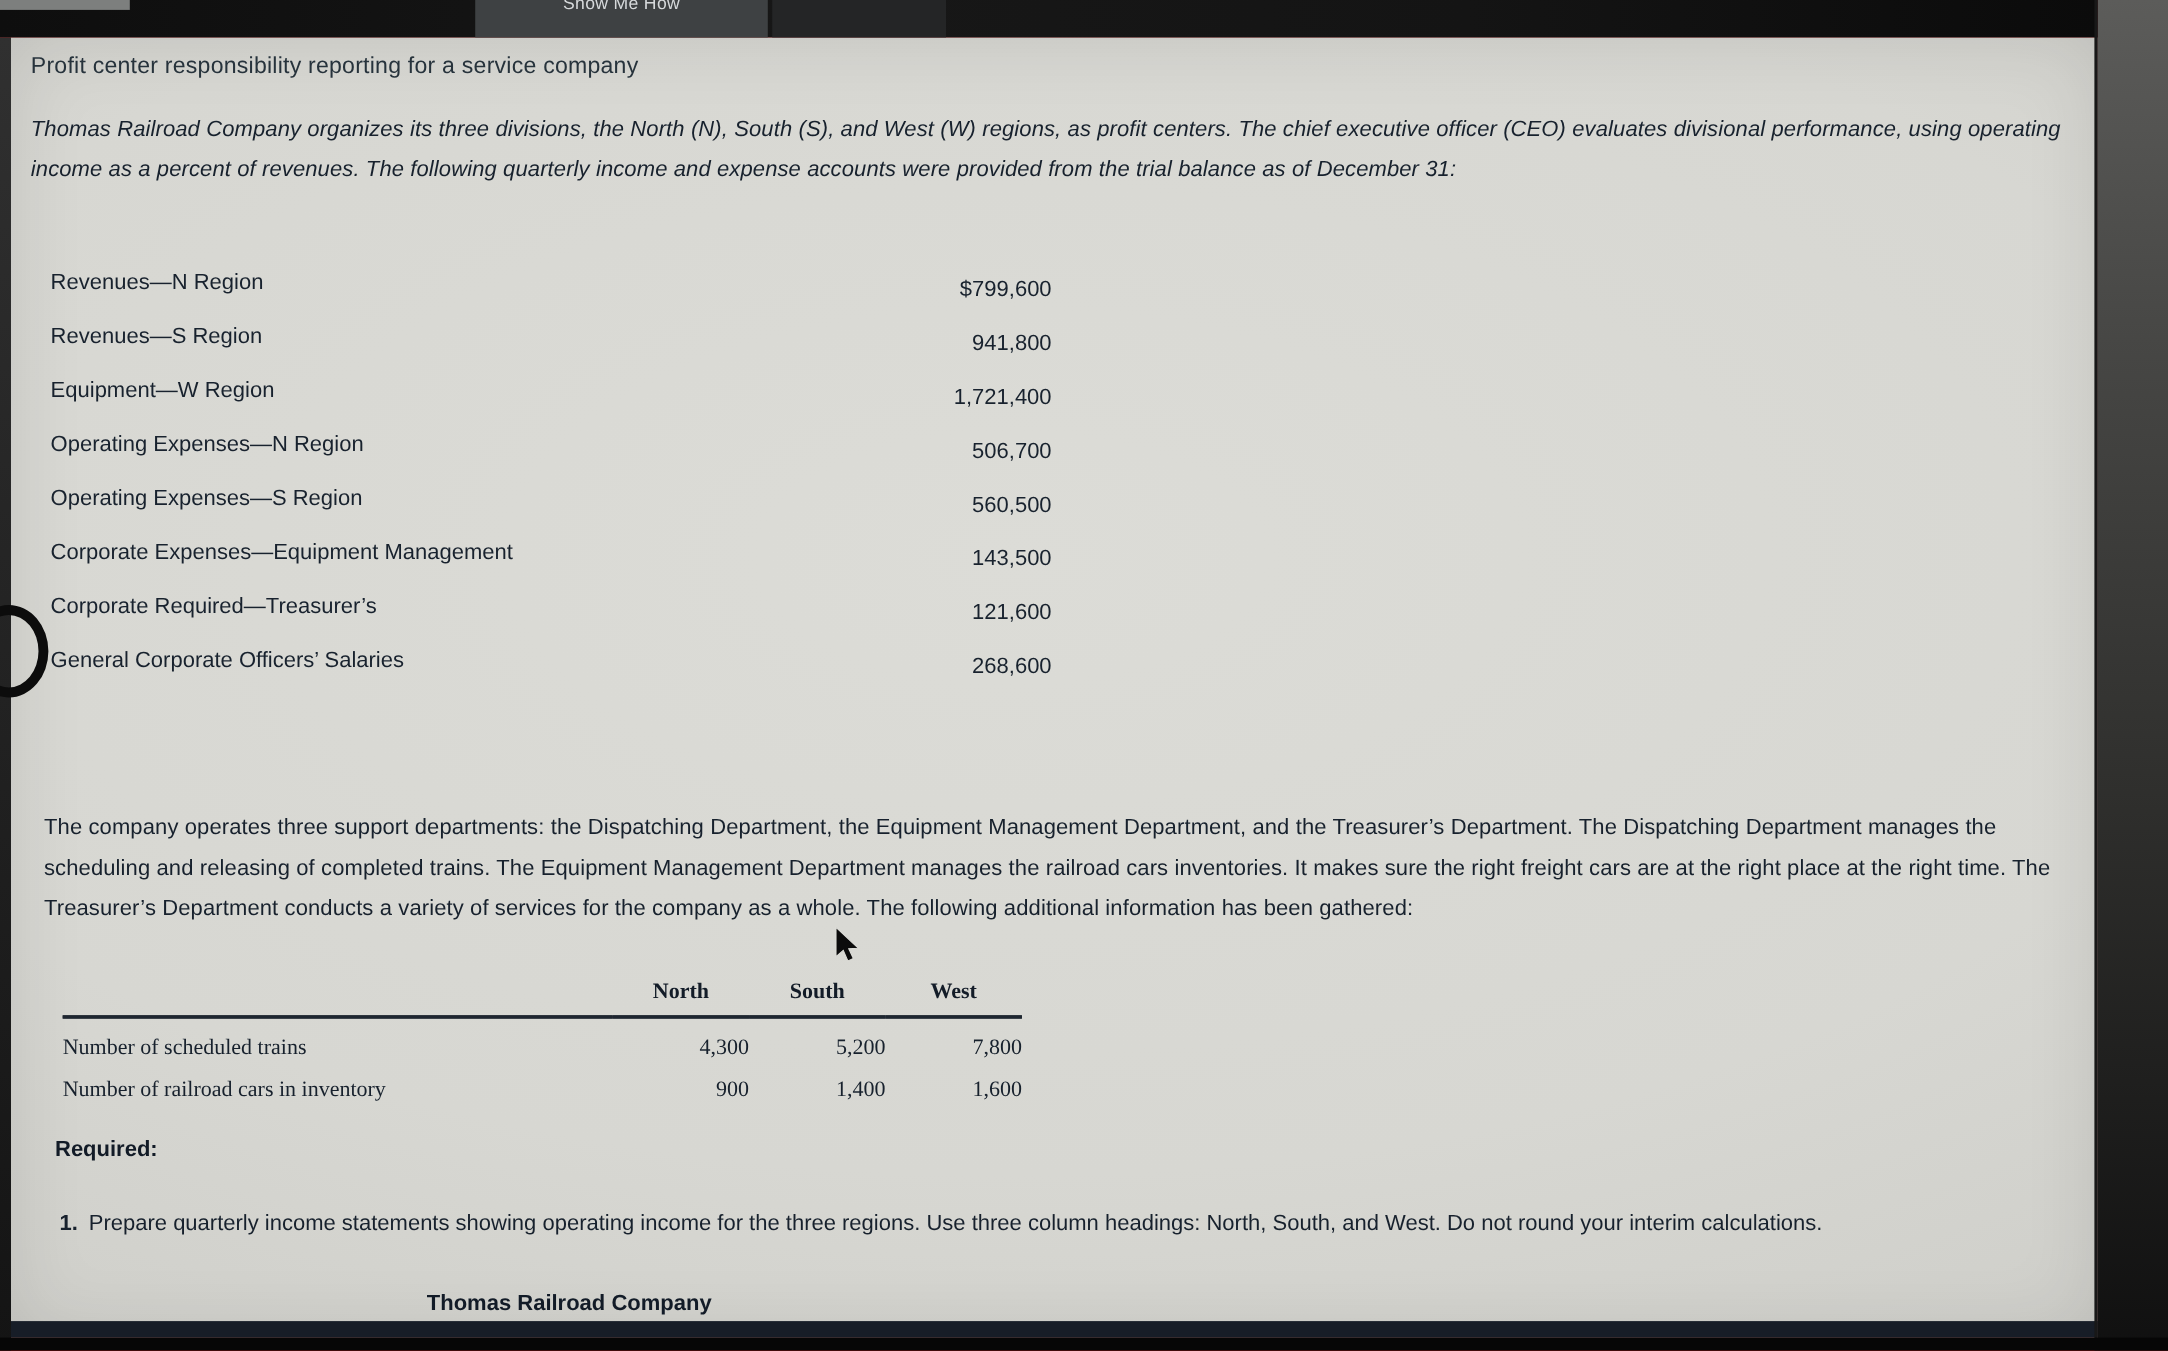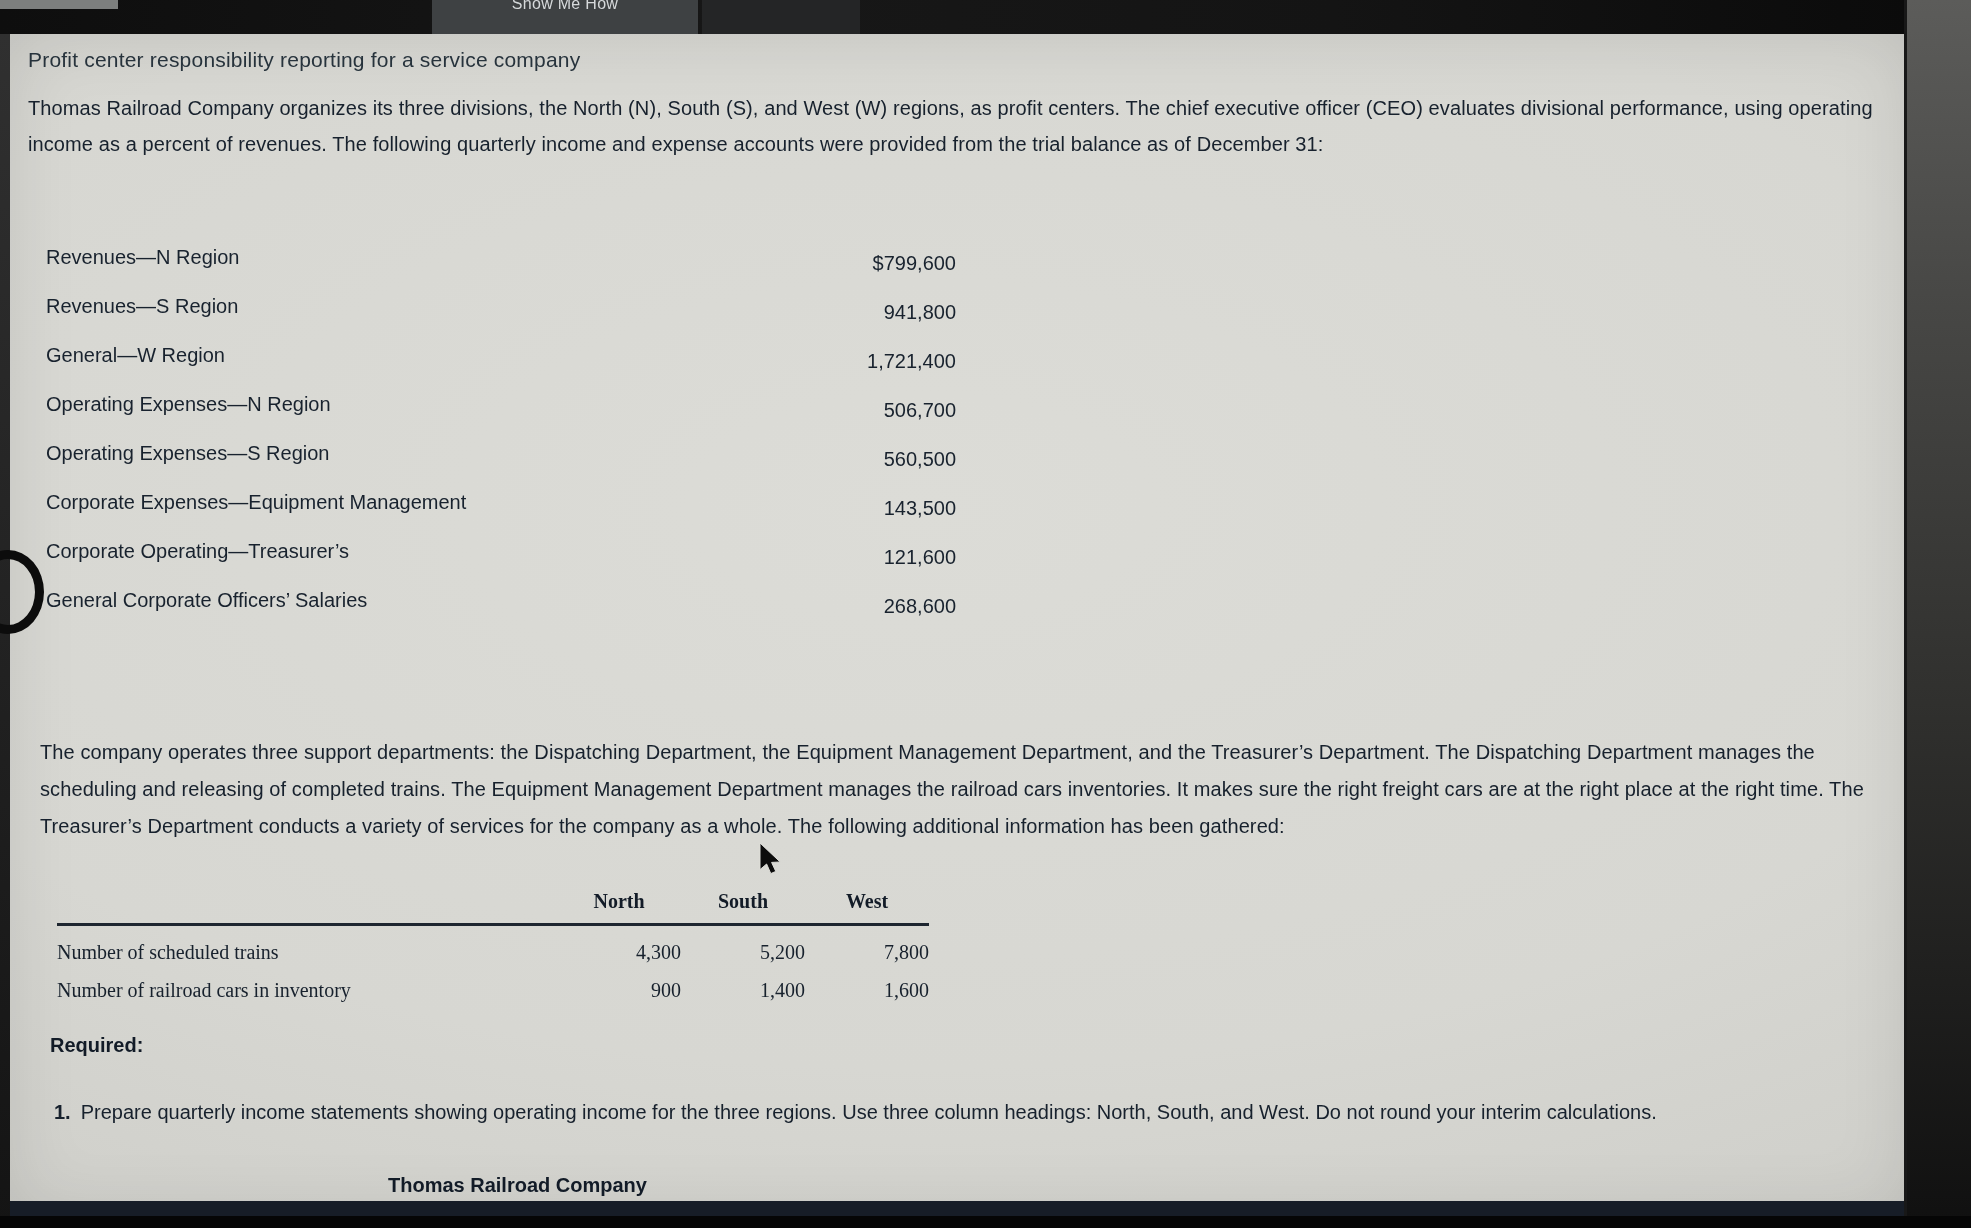--- a/index.html
+++ b/index.html
@@ -32,21 +32,21 @@
   
   .content { position:absolute; left:10px; top:34px; width:1897px; height:1182px; z-index:1;
     background:radial-gradient(120% 95% at 48% 40%, #dcdcd7 0%, #d7d7d2 50%, #cdcdc8 82%, #c1c1bc 100%);
     box-shadow:inset 0 0 70px rgba(0,0,0,0.10);
     color:#18222e; }
 
   .title { position:absolute; left:18px; top:14px; margin:0; font-size:21px; font-weight:400;
     color:#27333c; letter-spacing:0.2px; }
 
   .para { position:absolute; margin:0; font-size:20px; line-height:36px; color:#17212d; letter-spacing:0.1px; }
-  .intro { left:18px; top:56px; width:1854px; }
+  .intro { left:18px; top:66px; width:1854px;font-style:italic; }
   .support { left:30px; top:700px; width:1840px; line-height:37px; }
 
   .accounts { position:absolute; left:36px; top:212px; width:920px; }
   .acct-row { position:relative; height:49px; }
   .acct-label { position:absolute; left:0; top:0; font-size:20px; }
   .acct-value { position:absolute; left:610px; top:6px; width:300px; text-align:right; font-size:20px; }
 
   .stats { position:absolute; left:47px; top:856px; border-collapse:collapse;font-family:Liberation Serif, serif; }
   .stats th { font-size:20px; font-weight:700; color:#131c28; padding:0 0 10px 0; text-align:center; }
   .stats th.lbl-col { width:500px; }
@@ -88,37 +88,37 @@
     <div class="accounts">
       <div class="acct-row">
         <span class="acct-label">Revenues—N Region</span>
         <span class="acct-value">$799,600</span>
       </div>
       <div class="acct-row">
         <span class="acct-label">Revenues—S Region</span>
         <span class="acct-value">941,800</span>
       </div>
       <div class="acct-row">
-        <span class="acct-label">General—W Region</span>
+        <span class="acct-label">Equipment—W Region</span>
         <span class="acct-value">1,721,400</span>
       </div>
       <div class="acct-row">
         <span class="acct-label">Operating Expenses—N Region</span>
         <span class="acct-value">506,700</span>
       </div>
       <div class="acct-row">
         <span class="acct-label">Operating Expenses—S Region</span>
         <span class="acct-value">560,500</span>
       </div>
       <div class="acct-row">
         <span class="acct-label">Corporate Expenses—Equipment Management</span>
         <span class="acct-value">143,500</span>
       </div>
       <div class="acct-row">
-        <span class="acct-label">Corporate Operating—Treasurer’s</span>
+        <span class="acct-label">Corporate Required—Treasurer’s</span>
         <span class="acct-value">121,600</span>
       </div>
       <div class="acct-row">
         <span class="acct-label">General Corporate Officers’ Salaries</span>
         <span class="acct-value">268,600</span>
       </div>
     </div>
 
     <p class="para support">The company operates three support departments: the Dispatching Department, the Equipment Management Department, and the Treasurer’s Department. The Dispatching Department manages the scheduling and releasing of completed trains. The Equipment Management Department manages the railroad cars inventories. It makes sure the right freight cars are at the right place at the right time. The Treasurer’s Department conducts a variety of services for the company as a whole. The following additional information has been gathered:</p>
 

